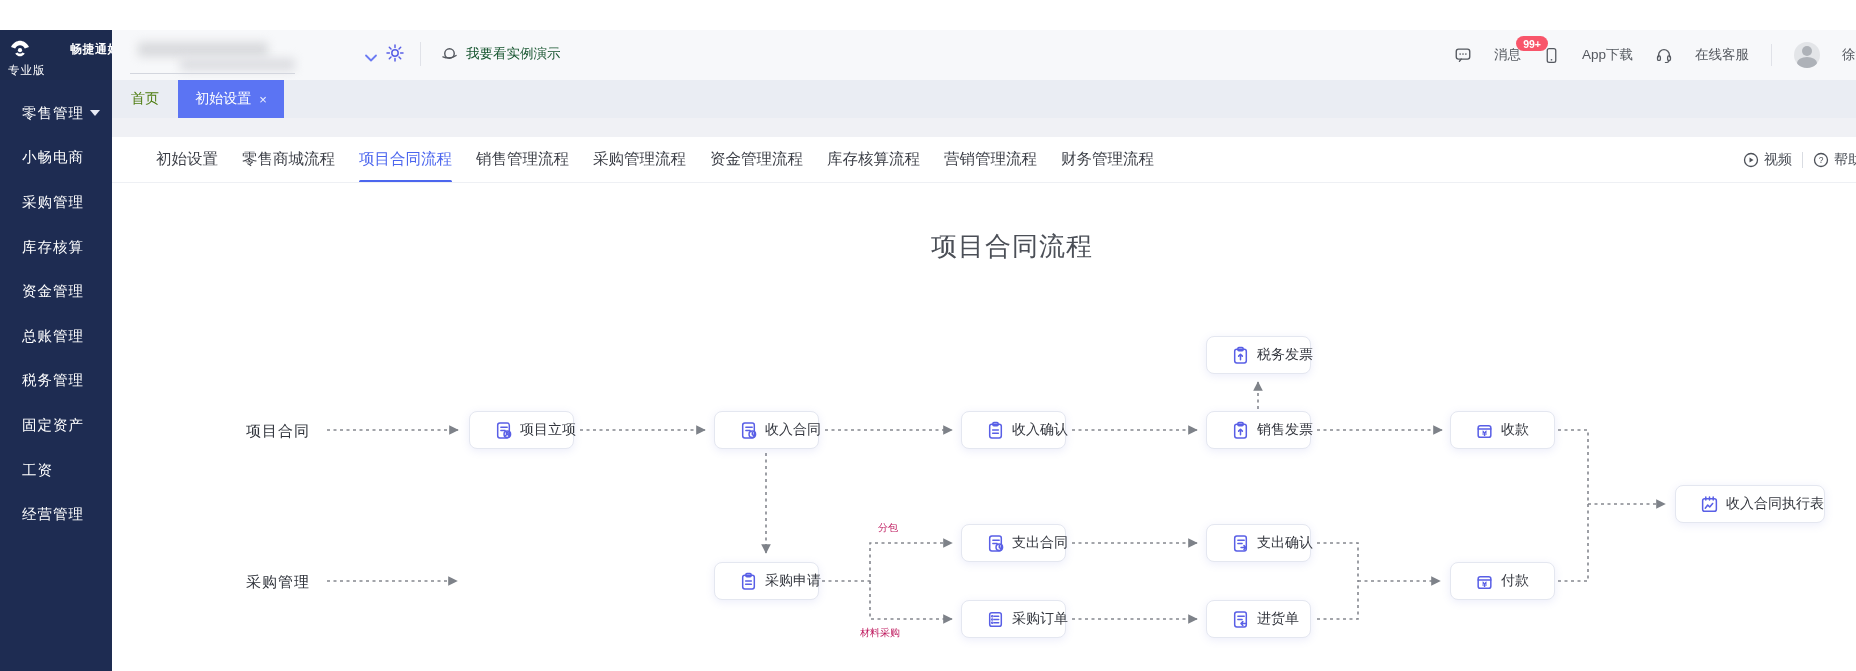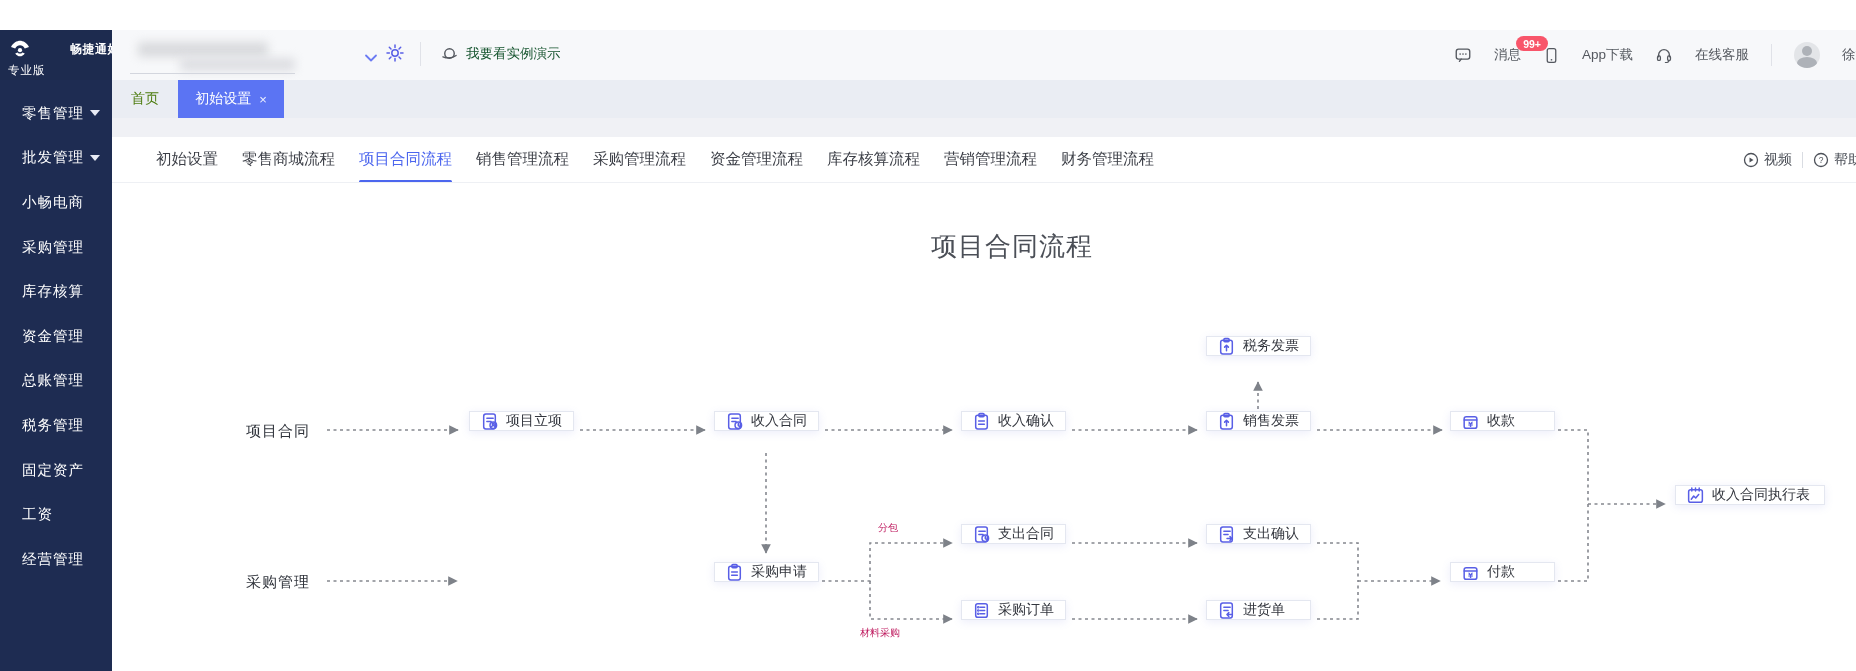--- a/index.html
+++ b/index.html
@@ -76,23 +76,23 @@
   .ft-right .item { display:flex; align-items:center; gap:5px; cursor:pointer; }
   .ft-div { width:1px; height:16px; background:#d9dce2; }
 
   
   .flow-area { position:absolute; left:112px; top:183px; width:1744px; height:488px; background:#fff; }
   .flow-title { position:absolute; left:0; width:1800px; top:46px; text-align:center;
     font-size:26px; color:#4b4f57; font-weight:500; letter-spacing:1px; }
   .edges { position:absolute; left:0; top:0; width:1744px; height:488px; }
   .row-label { position:absolute; font-size:15px; color:#2f333b; font-weight:500; letter-spacing:1px; }
   .edge-label { position:absolute; font-size:10px; color:#be185d; }
-  .node { position:absolute; height:20px; background:#fff; border:1px solid #e4e7f0; border-radius:0;
+  .node { position:absolute; height:38px; background:#fff; border:1px solid #e4e7f0; border-radius:8px;
     box-shadow:0 2px 8px rgba(120,130,220,.14); display:flex; align-items:center; gap:7px;
-    padding-left:10px; font-size:14px; color:#33363e; cursor:pointer; white-space:nowrap; }
+    padding-left:24px; font-size:14px; color:#33363e; cursor:pointer; white-space:nowrap; }
   .nic { width:19px; height:19px; flex:0 0 auto; }
   .nic * { vector-effect:non-scaling-stroke; }
 
   svg.icon-stroke path, svg.icon-stroke rect, svg.icon-stroke circle, svg.icon-stroke line, svg.icon-stroke polyline {
     fill:none; stroke:#595fe6; stroke-width:1.5; stroke-linecap:round; stroke-linejoin:round; }
 </style>
 </head>
 <body>
 
 <div class="top-strip"></div>
@@ -105,24 +105,20 @@
       <path d="M7.2 16.4c1.4 1.9 2.9 2.8 4.8 2.8s3.4-.9 4.8-2.8l-2.4-1c-.7.8-1.5 1.2-2.4 1.2s-1.7-.4-2.4-1.2z" fill="#fff"></path>
     </svg>
     <span class="logo-name">畅捷通好业财</span>
   </div>
   <div class="logo-edition">专业版</div>
 </div>
 
 <div class="sidebar">
   <div class="side-item">
       <span>零售管理</span>
-      <span class="caret"></span>
-    </div>
-  <div class="side-item">
-      <span>批发管理</span>
       <span class="caret"></span>
     </div>
   <div class="side-item">
       <span>小畅电商</span>
     </div>
   <div class="side-item">
       <span>采购管理</span>
     </div>
   <div class="side-item">
       <span>库存核算</span>

